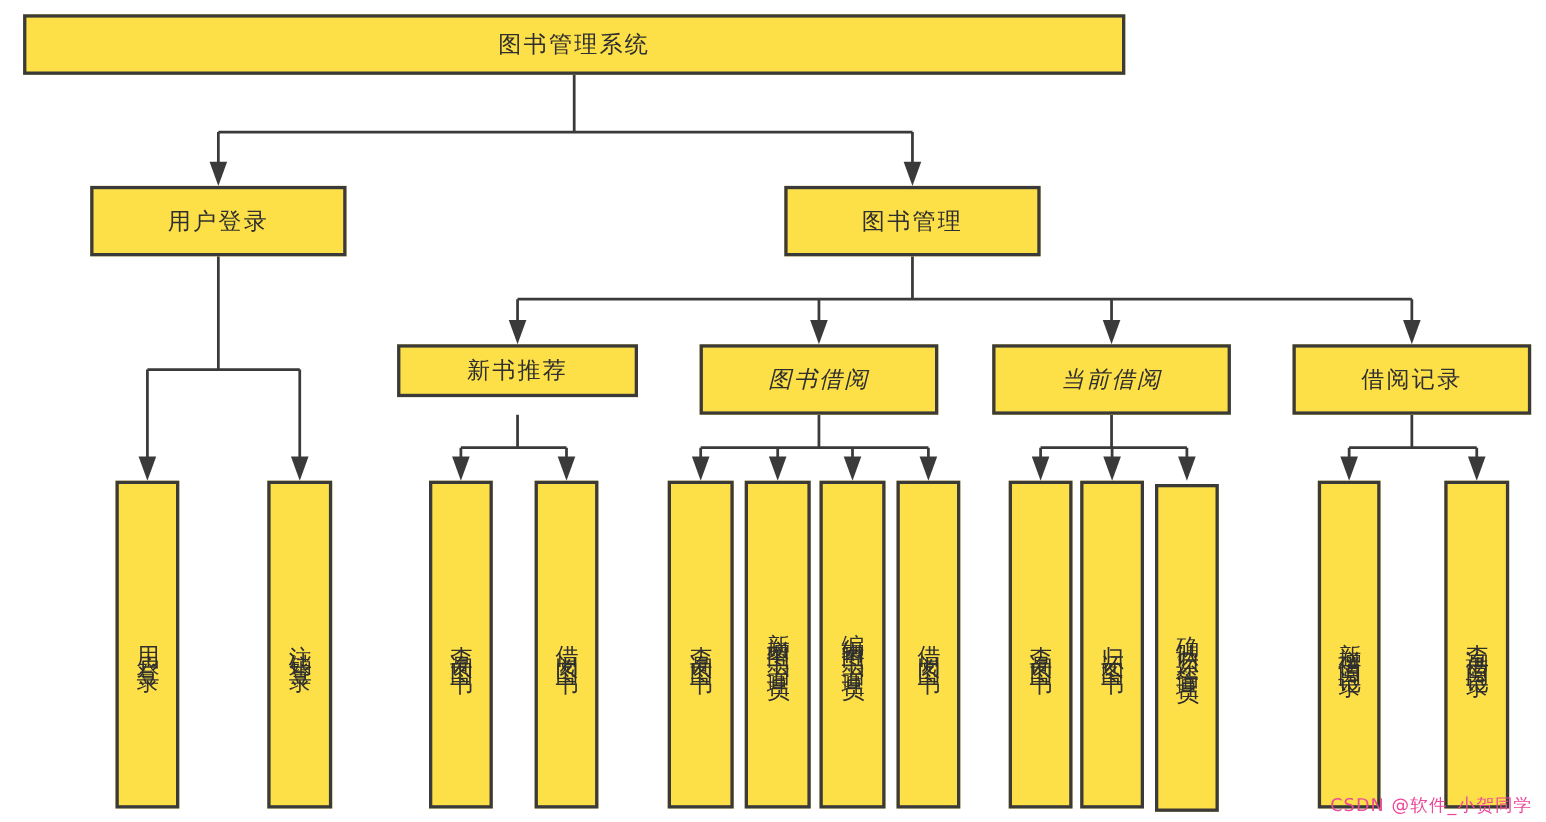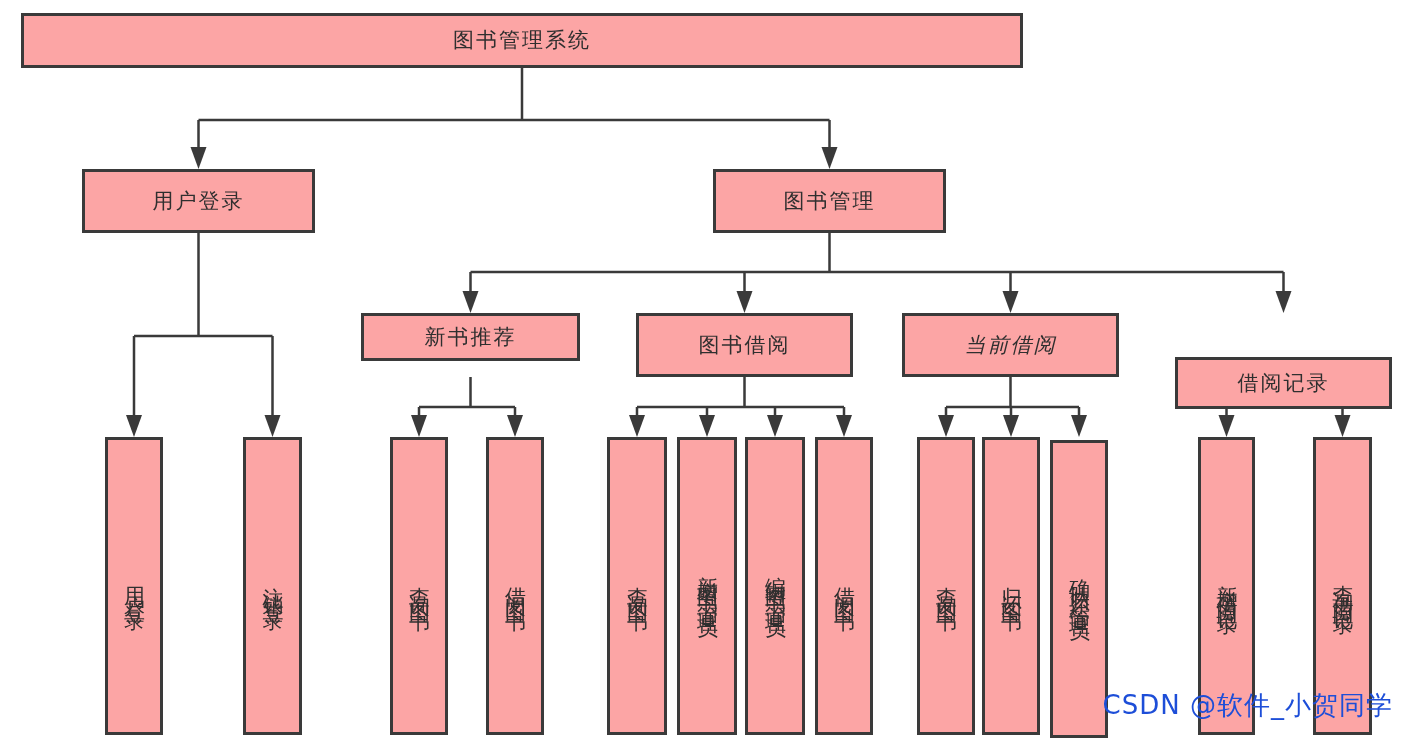--- a/index.html
+++ b/index.html
@@ -13,43 +13,43 @@
   }
   #wires {
     position: absolute;
     left: 0; top: 0;
     width: 1405px; height: 747px;
   }
   .node {
     position: absolute;
     box-sizing: border-box;
     border: 3px solid #3a3a3a;
-    background: #fca5a5;
+    background: #fde047;
     color: #2f2f2f;
     display: flex;
     align-items: center;
     justify-content: center;
     font-size: 21px;
     letter-spacing: 2px;
     text-align: center;
     line-height: 1;
   }
   .vnode {
     writing-mode: vertical-rl;
     text-orientation: mixed;
     letter-spacing: 8px;
     line-height: 1;
     font-size: 21px;
   }
   .watermark {
     position: absolute;
     right: 12px;
-    bottom: 24px;
-    font-size: 26px;
-    color: #1d4ed8;
+    bottom: 4px;
+    font-size: 16px;
+    color: #ec4899;
     letter-spacing: 1px;
     white-space: nowrap;
   }
 </style>
 </head>
 <body>
 
 <div id="canvas">
 
   <svg id="wires" viewBox="0 0 1405 747" xmlns="http://www.w3.org/2000/svg">
@@ -91,23 +91,23 @@
       <polygon points="1334.5,415 1350.5,415 1342.5,437"></polygon>
     </g>
   </svg>
 
   <div class="node" style="left:21px; top:13px; width:1002px; height:55px;">图书管理系统</div>
 
   <div class="node" style="left:82px; top:169px; width:233px; height:64px;">用户登录</div>
   <div class="node" style="left:713px; top:169px; width:233px; height:64px;">图书管理</div>
 
   <div class="node" style="left:361px; top:313px; width:219px; height:48px;">新书推荐</div>
-  <div class="node" style="left:636px; top:313px; width:217px; height:64px;">图书借阅</div>
+  <div class="node" style="left:636px; top:313px; width:217px; height:64px;font-style:italic;">图书借阅</div>
   <div class="node" style="left:902px; top:313px; width:217px; height:64px;font-style:italic;">当前借阅</div>
-  <div class="node" style="left:1175px; top:313px; width:217px; height:52px;margin-top:44px;">借阅记录</div>
+  <div class="node" style="left:1175px; top:313px; width:217px; height:64px;">借阅记录</div>
 
   <div class="node vnode" style="left:105px; top:437px; width:58px; height:298px;">用户登录</div>
   <div class="node vnode" style="left:243px; top:437px; width:59px; height:298px;">注销登录</div>
 
   <div class="node vnode" style="left:390px; top:437px; width:58px; height:298px;">查询图书</div>
   <div class="node vnode" style="left:486px; top:437px; width:58px; height:298px;">借阅图书</div>
 
   <div class="node vnode" style="left:607px; top:437px; width:60px; height:298px;">查询图书</div>
   <div class="node vnode" style="left:677px; top:437px; width:60px; height:298px; letter-spacing:6px;">新增图书（管理员）</div>
   <div class="node vnode" style="left:745px; top:437px; width:60px; height:298px; letter-spacing:6px;">编辑图书（管理员）</div>

